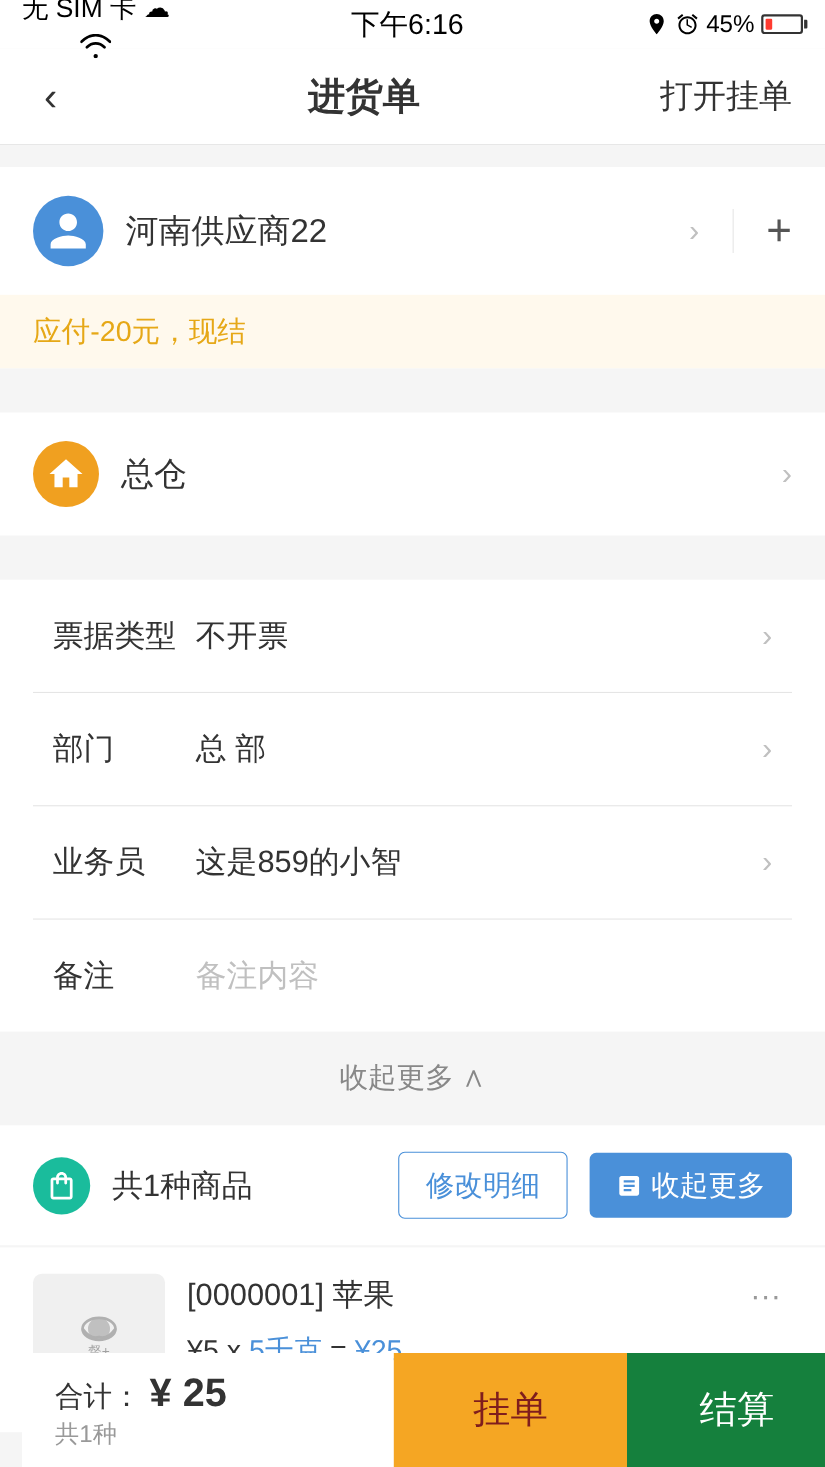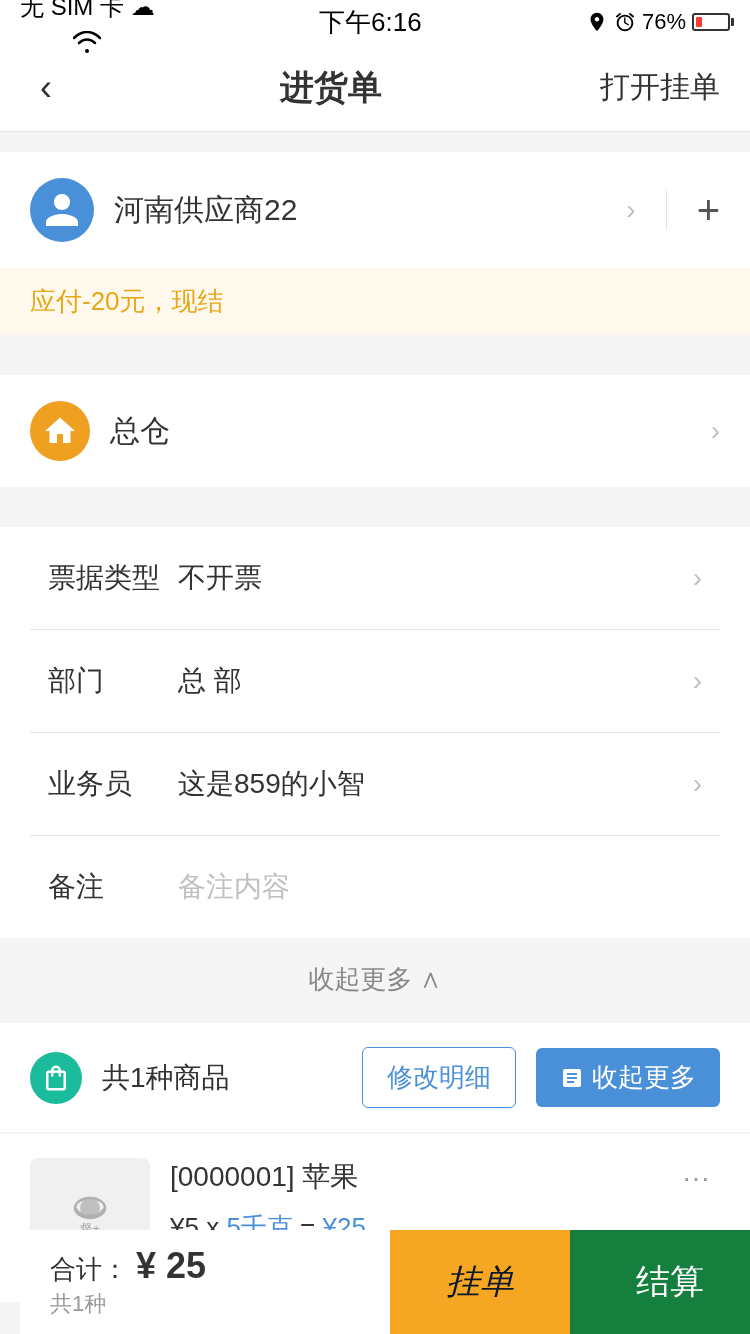--- a/index.html
+++ b/index.html
@@ -366,31 +366,30 @@
       font-size: 36px;
       font-weight: 600;
       color: #333;
     }
     .action-sub {
       font-size: 22px;
       color: #999;
       margin-top: 2px;
     }
     .btn-pending {
-      width: 180px;
+      width: 212px;
       background: #f5a623;
-      color: #0f172a;
+      color: #7f1d1d;
       font-size: 34px;
       font-weight: 500;
       display: flex;
       align-items: center;
       justify-content: center;
       cursor: pointer;
       border: none;
-      font-style: italic;
     }
     .btn-checkout {
       width: 200px;
       background: #15803d;
       color: #fff;
       font-size: 34px;
       font-weight: 500;
       display: flex;
       align-items: center;
       justify-content: center;
@@ -415,21 +414,21 @@
     </svg>
   </div>
   <div class="status-bar-center">下午6:16</div>
   <div class="status-bar-right">
     <svg width="22" height="22" viewBox="0 0 24 24">
       <path d="M12 2C8.13 2 5 5.13 5 9c0 5.25 7 13 7 13s7-7.75 7-13c0-3.87-3.13-7-7-7zm0 9.5c-1.38 0-2.5-1.12-2.5-2.5s1.12-2.5 2.5-2.5 2.5 1.12 2.5 2.5-1.12 2.5-2.5 2.5z" fill="#000"></path>
     </svg>
     <svg width="22" height="22" viewBox="0 0 24 24">
       <path d="M22 5.72l-4.6-3.86-1.29 1.53 4.6 3.86L22 5.72zM7.88 3.39L6.6 1.86 2 5.71l1.29 1.53 4.59-3.85zM12 4c-4.97 0-9 4.03-9 9s4.02 9 9 9c4.97 0 9-4.03 9-9s-4.03-9-9-9zm0 16c-3.87 0-7-3.13-7-7s3.13-7 7-7 7 3.13 7 7-3.13 7-7 7zm.5-13H11v6l4.75 2.85.75-1.23-4-2.37V7z" fill="#000"></path>
     </svg>
-    <span>76%</span>
+    <span>45%</span>
     <div class="battery">
       <div class="battery-fill"></div>
     </div>
   </div>
 </div>
 
 <div class="header">
   <span class="header-back">‹</span>
   <span class="header-title">进货单</span>
   <span class="header-action">打开挂单</span>

